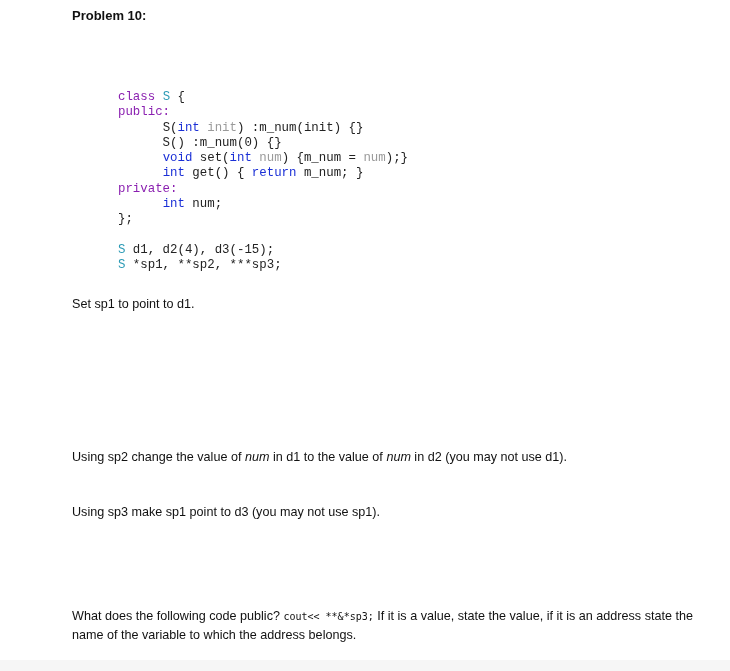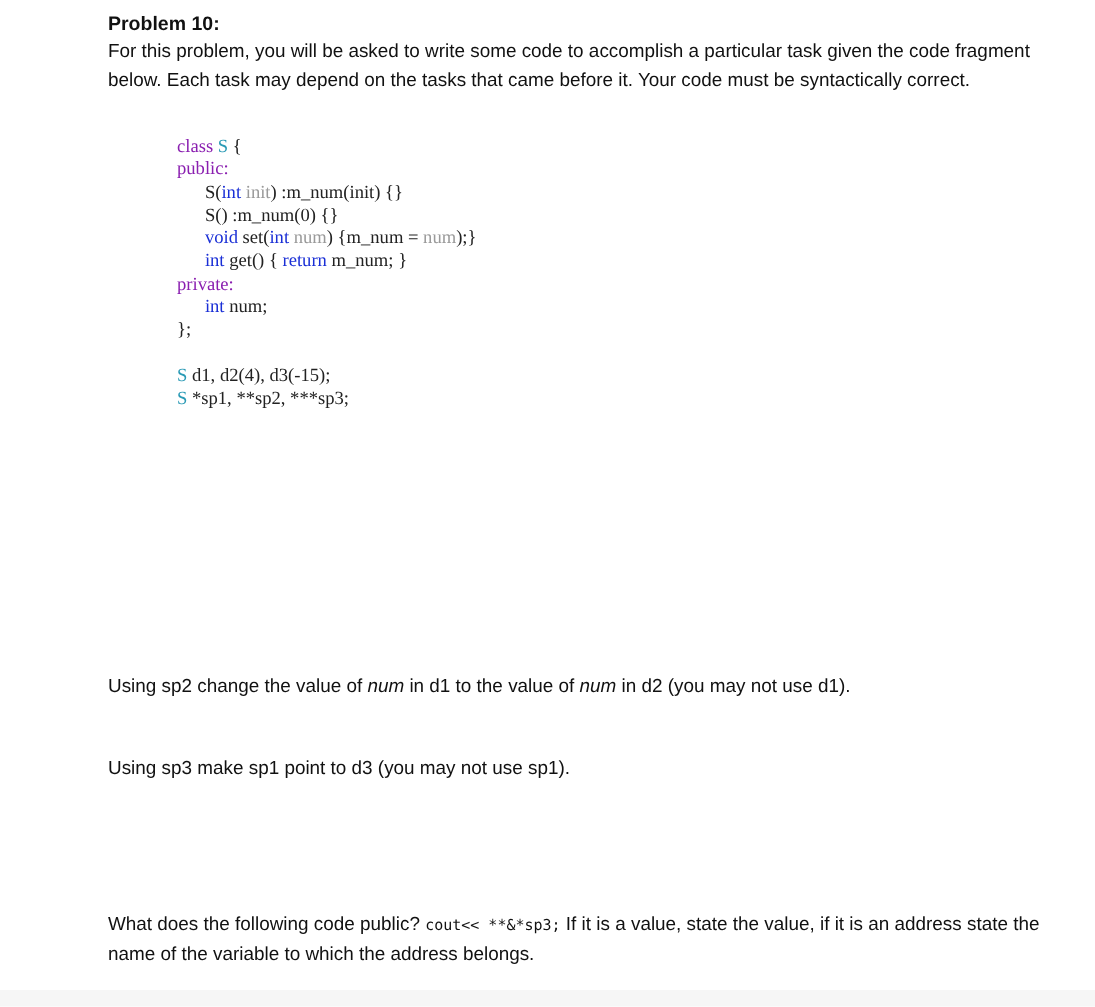--- a/index.html
+++ b/index.html
@@ -3,54 +3,54 @@
 <meta charset="utf-8">
 <style>
   html, body { margin:0; padding:0; background:#ffffff; }
   body { width:730px; height:671px; position:relative; overflow:hidden;
          font-family:"Liberation Sans", sans-serif; color:#111; }
   .page { position:absolute; left:0; top:0; width:622px; height:671px; background:#fff; }
   .bottom-strip { position:absolute; left:0; top:660px; width:730px; height:11px; background:#f6f6f6; }
   .title { position:absolute; left:72px; top:8px; font-size:13px; font-weight:bold; }
   .para { position:absolute; left:72px; font-size:12.6px; line-height:19px; }
   .intro { top:25px; width:620px; }
-  .code { position:absolute; left:118px; font-family:Liberation Serif, serif; font-size:12.4px; line-height:15.3px; white-space:pre; color:#222; }
+  .code { position:absolute; left:118px; font-family:Liberation Mono, monospace; font-size:12.4px; line-height:15.3px; white-space:pre; color:#222; }
   .code-block { top:90px; }
   .kw { color:#8a1fb0; }
   .ty { color:#1a2fd6; }
   .cls { color:#2a9ab5; }
   .param { color:#9a9a9a; }
   .q1 { top:295px; }
   .q2 { top:400px;margin-top:48px; }
   .q3 { top:503px; }
   .q4 { top:607px; width:630px; }
   .inline-code { font-family:"DejaVu Sans Mono", monospace; font-size:10px; }
   em { font-style:italic; }
 </style>
 </head>
 <body>
 
 <div class="page">
 
   <div class="title">Problem 10:</div>
-  <div class="para intro">For this problem, you will be asked to write some code to accomplish a particular task given the code fragment below.  Each task may depend on the tasks that came before it.  Your code must be syntactically correct.</div>
 
   <div class="code code-block"><span class="kw">class</span> <span class="cls">S</span><span> {</span>
 <span class="kw">public:</span>
       <span>S(</span><span class="ty">int</span><span class="param"> init</span><span>) :m_num(init) {}</span>
 <span>      S() :m_num(0) {}</span>
       <span class="ty">void</span><span> set(</span><span class="ty">int</span><span class="param"> num</span><span>) {m_num = </span><span class="param">num</span><span>);}</span>
       <span class="ty">int</span><span> get() { </span><span class="ty">return</span><span> m_num; }</span>
 <span class="kw">private:</span>
       <span class="ty">int</span><span> num;</span>
 <span>};</span>
 
 <span class="cls">S</span><span> d1, d2(4), d3(-15);</span>
 <span class="cls">S</span><span> *sp1, **sp2, ***sp3;</span></div>
 
+  <div class="para q1">Set sp1 to point to d1.</div>
 
   <div class="para q2"><span>Using sp2 change the value of </span><em>num</em><span> in d1 to the value of </span><em>num</em><span> in d2 (you may not use d1).</span></div>
 
   <div class="para q3">Using sp3 make sp1 point to d3 (you may not use sp1).</div>
 
   <div class="para q4"><span>What does the following code public? </span><span class="inline-code">cout&lt;&lt; **&amp;*sp3;</span><span>  If it is a value, state the value, if it is an address state the name of the variable to which the address belongs.</span></div>
 
   <div class="bottom-strip"></div>
 </div>
 

